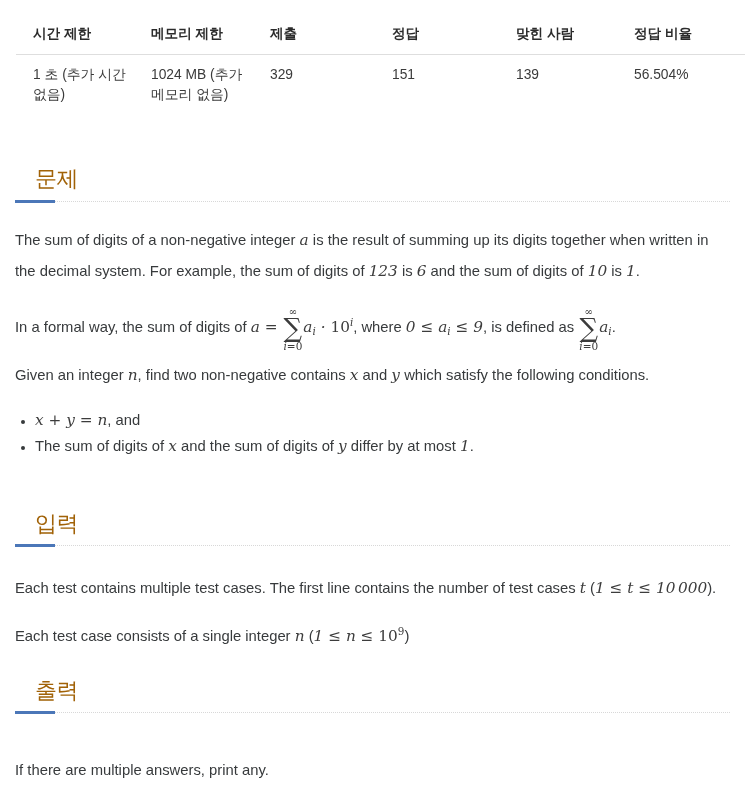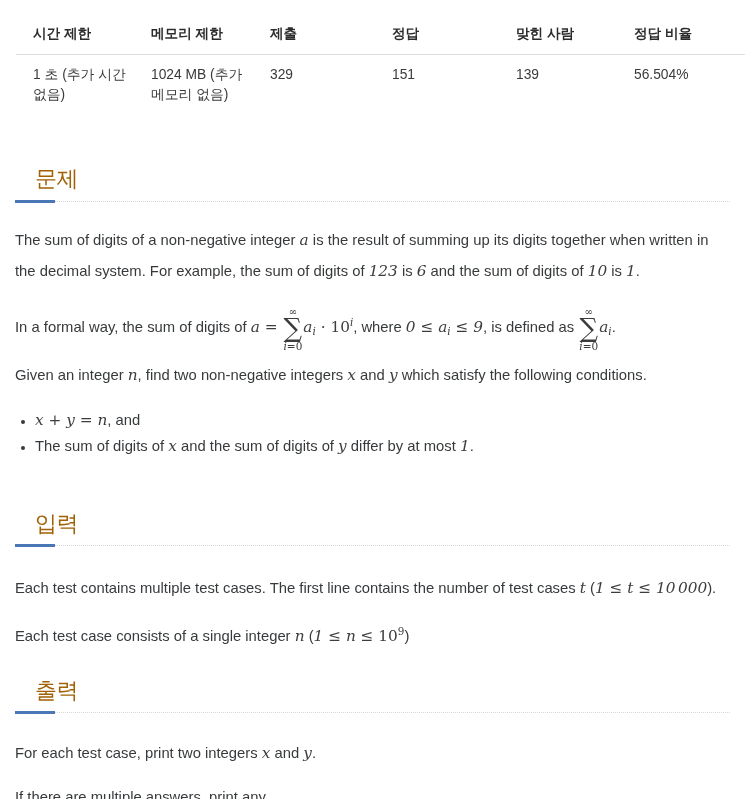--- a/index.html
+++ b/index.html
@@ -217,21 +217,21 @@
 <div class="body-text">
 
   <p class="line-tall"><span>The sum of digits of a non-negative integer </span><span class="mj">a</span><span> is the result of summing up its digits together when written in the decimal system. For example, the sum of digits of </span><span class="mj num">123</span><span> is </span><span class="mj num">6</span><span> and the sum of digits of </span><span class="mj num">10</span><span> is </span><span class="mj num">1</span><span>.</span></p>
 
   <div class="sp-para" style="height:18px"></div>
 
   <p style="line-height:2.9;"><span>In a formal way, the sum of digits of </span><span class="mj">a</span><span class="mj op">&nbsp;</span><span class="mj op">=</span><span class="mj op">&nbsp;</span><span class="sum mj"><span class="lim-top">∞</span><span class="sigma">∑</span><span class="lim-bot"><span>i</span><span class="eq">=</span><span class="eq">0</span></span></span><span class="mj"><span>a</span><sub>i</sub></span><span class="mj op">&nbsp;</span><span class="mj op">·</span><span class="mj op">&nbsp;</span><span class="mj"><span class="num">10</span><sup>i</sup></span><span>, where </span><span class="mj num">0</span><span class="mj op">&nbsp;</span><span class="mj op">≤</span><span class="mj op">&nbsp;</span><span class="mj"><span>a</span><sub>i</sub></span><span class="mj op">&nbsp;</span><span class="mj op">≤</span><span class="mj op">&nbsp;</span><span class="mj num">9</span><span>, is defined as </span><span class="sum mj"><span class="lim-top">∞</span><span class="sigma">∑</span><span class="lim-bot"><span>i</span><span class="eq">=</span><span class="eq">0</span></span></span><span class="mj"><span>a</span><sub>i</sub></span><span>.</span></p>
 
   <div class="sp-para" style="height:12px"></div>
 
-  <p><span>Given an integer </span><span class="mj">n</span><span>, find two non-negative integers </span><span class="mj">x</span><span> and </span><span class="mj">y</span><span> which satisfy the following conditions.</span></p>
+  <p><span>Given an integer </span><span class="mj">n</span><span>, find two non-negative contains </span><span class="mj">x</span><span> and </span><span class="mj">y</span><span> which satisfy the following conditions.</span></p>
 
   <div class="sp-para" style="height:14px"></div>
 
   <ul>
     <li><span class="mj"><span>x</span>&nbsp;<span class="op">+</span>&nbsp;<span>y</span>&nbsp;<span class="op">=</span>&nbsp;<span>n</span></span><span>, and</span></li>
     <li><span>The sum of digits of </span><span class="mj">x</span><span> and the sum of digits of </span><span class="mj">y</span><span> differ by at most </span><span class="mj num">1</span><span>.</span></li>
   </ul>
 
   <div class="sp-para" style="height:14px"></div>
 
@@ -253,18 +253,17 @@
 </div>
 
 <div class="sp-sec" style="height:22px"></div>
 
 <h2 class="section-head">출력</h2>
 <div class="head-rule"></div>
 
 <div class="sp-head-body" style="height:26px"></div>
 
 <div class="body-text">
-  <p><span>For each test case, print two integers </span><span class="mj">x</span><span> and </span><span class="mj">y</span><span>.</span></p>
 
   <div class="sp-para" style="height:18px"></div>
 
   <p>If there are multiple answers, print any.</p>
 </div>
 
 </body></html>

